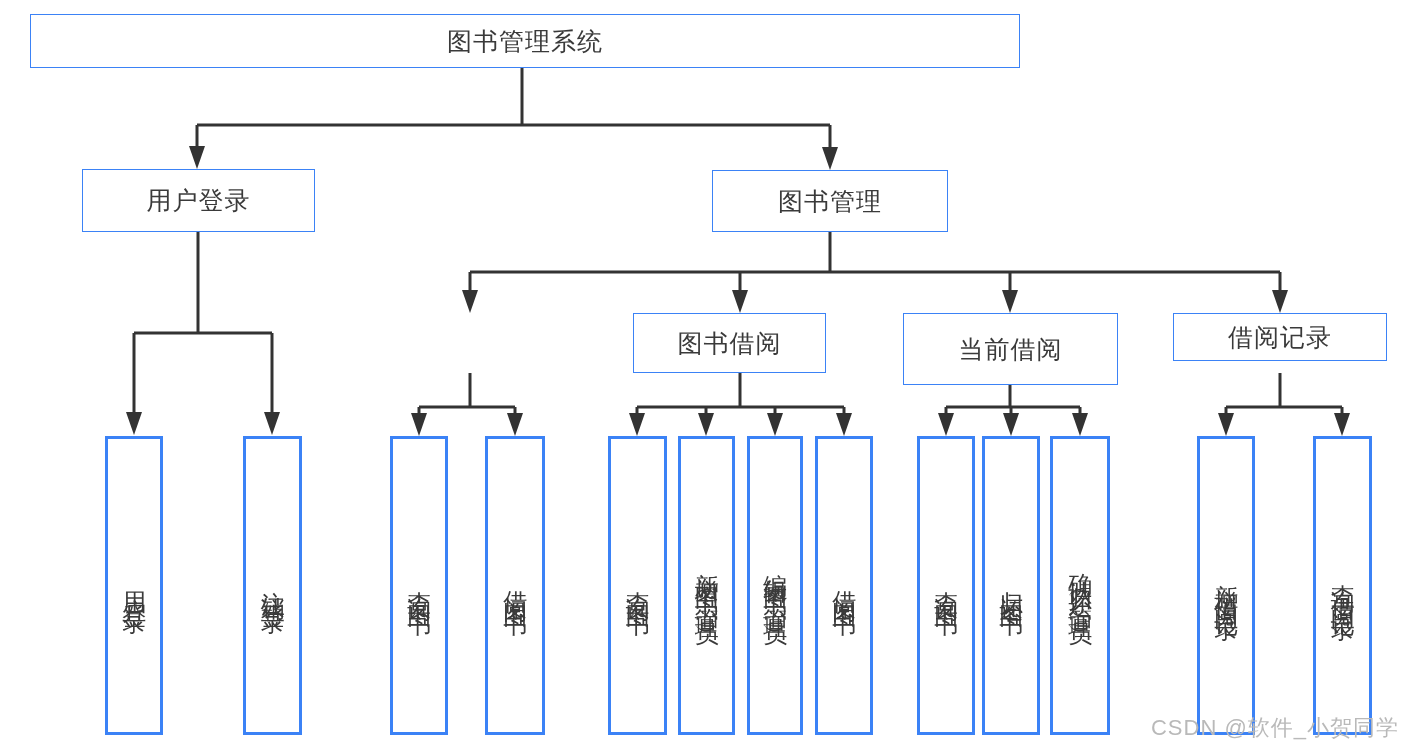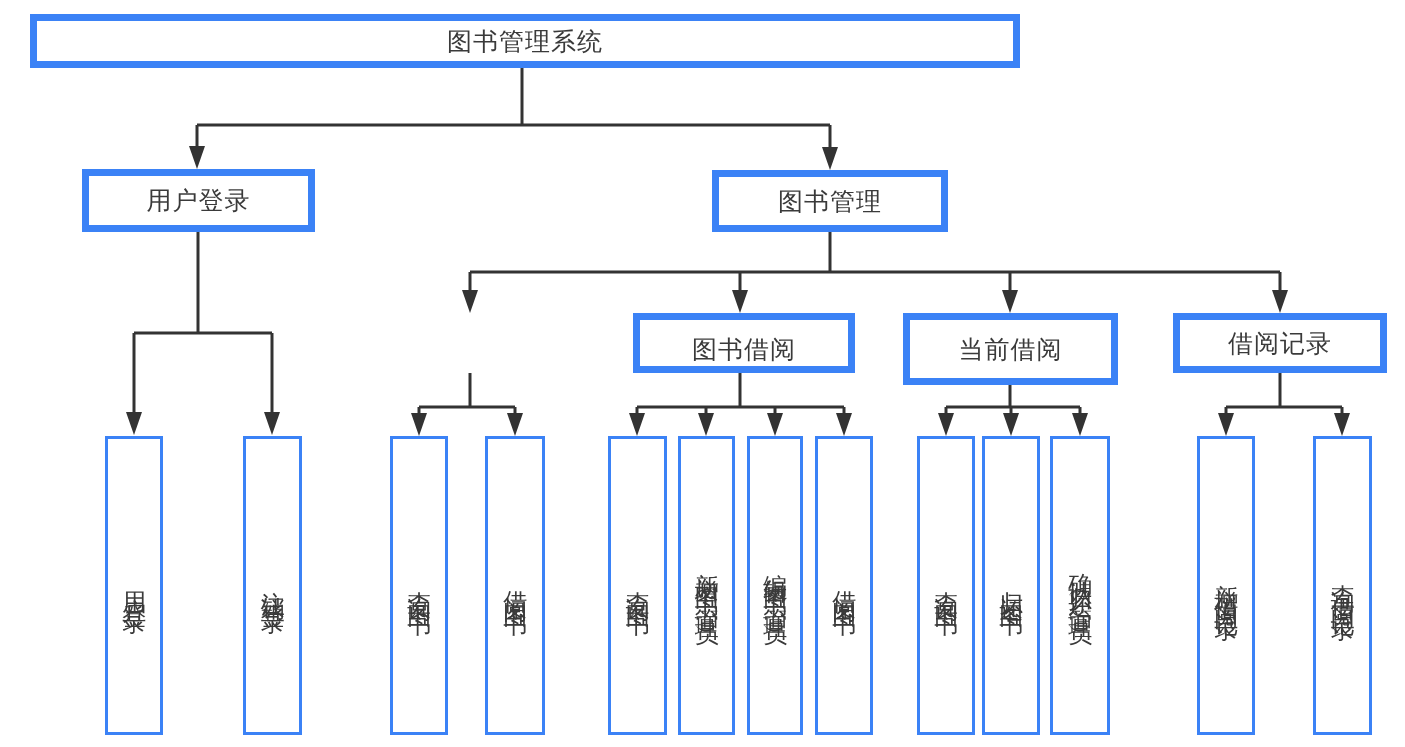--- a/index.html
+++ b/index.html
@@ -20,21 +20,21 @@
   .connector-layer {
     position: absolute;
     left: 0; top: 0;
     width: 1405px;
     height: 747px;
     pointer-events: none;
   }
   .node {
     position: absolute;
     background: #ffffff;
-    border: 7px solid #3b82f6;
+    border: 1px solid #3b82f6;
     box-sizing: border-box;
     display: flex;
     align-items: center;
     justify-content: center;
     color: #3a3a3a;
   }
   .node.h-label {
     font-size: 25px;
     letter-spacing: 1px;
   }
@@ -159,27 +159,27 @@
     <span>图书管理系统</span>
   </div>
 
   <div class="node h-label" style="left:82px; top:169px; width:233px; height:63px;">
     <span>用户登录</span>
   </div>
   <div class="node h-label" style="left:712px; top:170px; width:236px; height:62px;">
     <span>图书管理</span>
   </div>
 
-  <div class="node h-label" style="left:633px; top:313px; width:222px; height:60px;align-items:flex-end;">
+  <div class="node h-label" style="left:633px; top:313px; width:193px; height:60px;">
     <span>图书借阅</span>
   </div>
   <div class="node h-label" style="left:903px; top:313px; width:215px; height:72px;">
     <span>当前借阅</span>
   </div>
-  <div class="node h-label" style="left:1173px; top:313px; width:214px; height:60px;">
+  <div class="node h-label" style="left:1173px; top:313px; width:214px; height:48px;">
     <span>借阅记录</span>
   </div>
 
   <div class="node leaf" style="left:105px; width:58px;">
     <span class="v-text">用户登录</span>
   </div>
   <div class="node leaf" style="left:243px; width:59px;">
     <span class="v-text">注销登录</span>
   </div>
 
@@ -213,14 +213,15 @@
     <span class="v-text">确认归还（管理员）</span>
   </div>
 
   <div class="node leaf" style="left:1197px; width:58px;">
     <span class="v-text">新增借阅记录</span>
   </div>
   <div class="node leaf" style="left:1313px; width:59px;">
     <span class="v-text">查询借阅记录</span>
   </div>
 
+  <div class="watermark">CSDN @软件_小贺同学</div>
 
 </div>
 
 </body></html>

